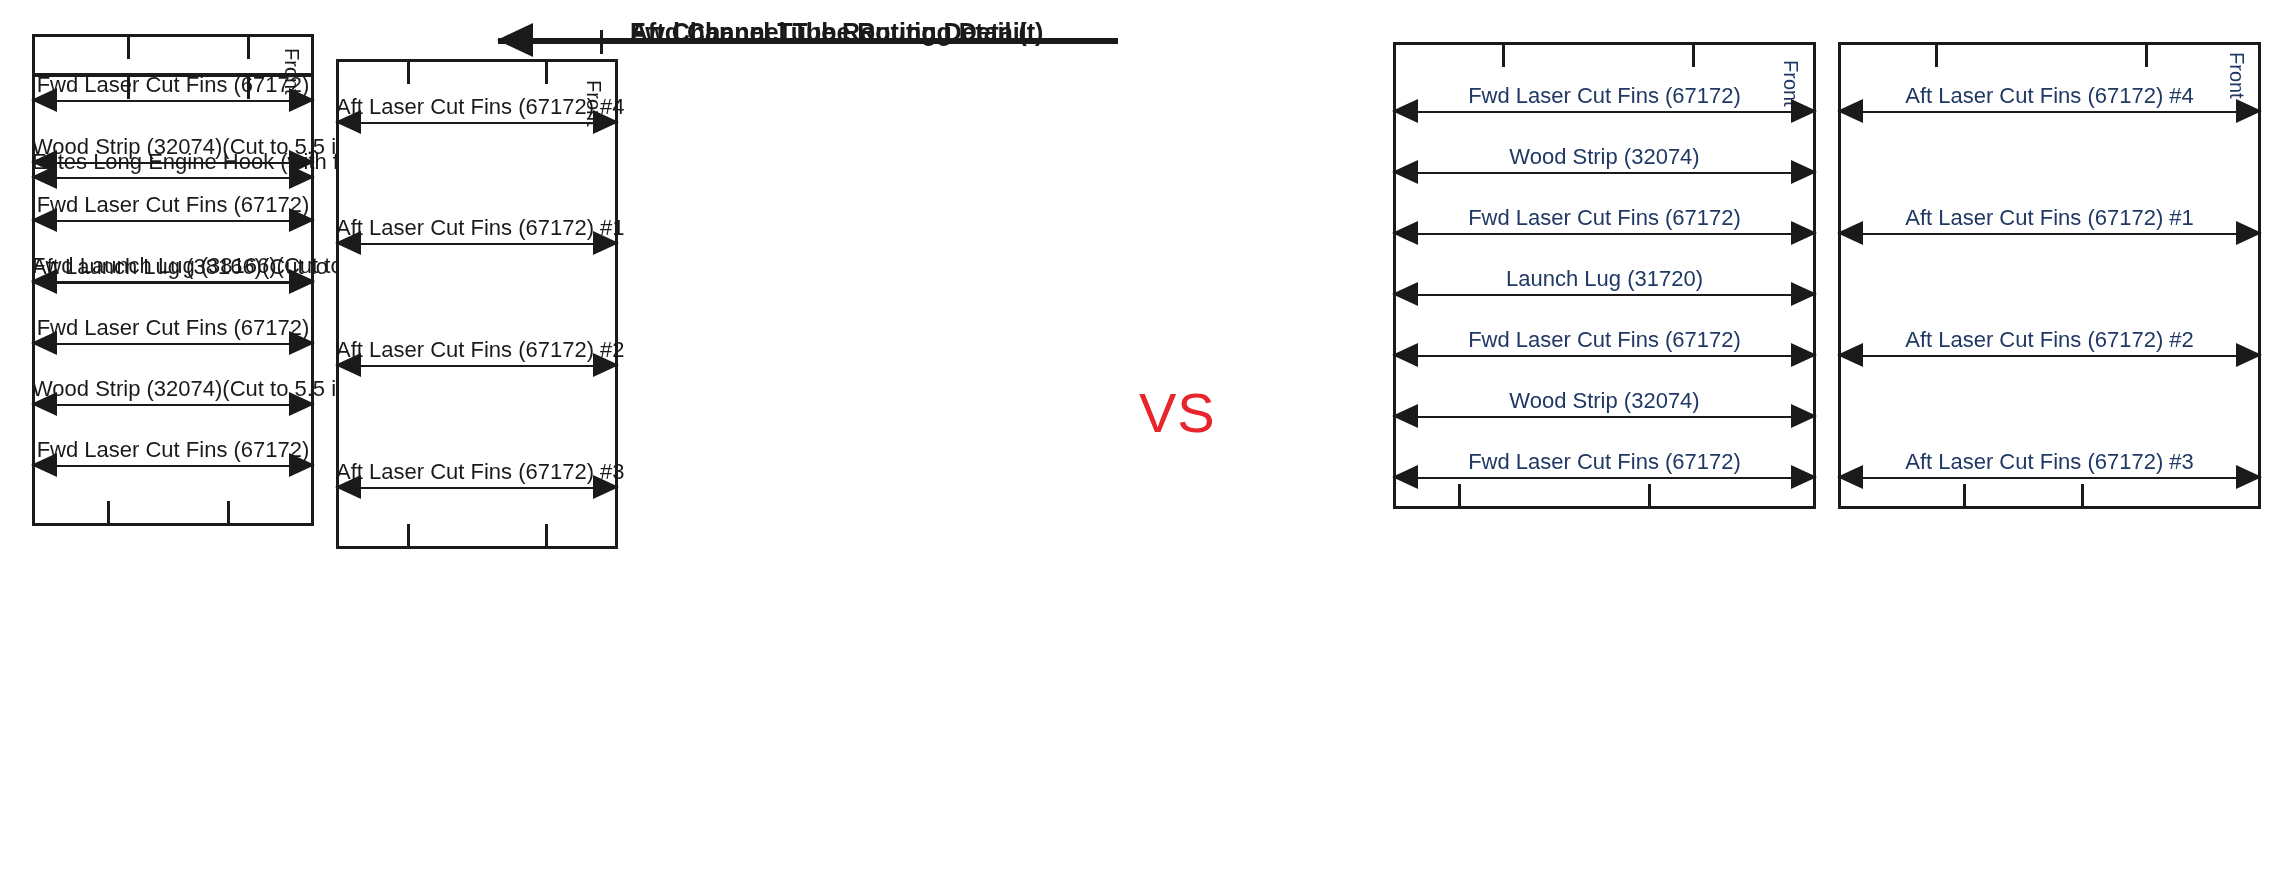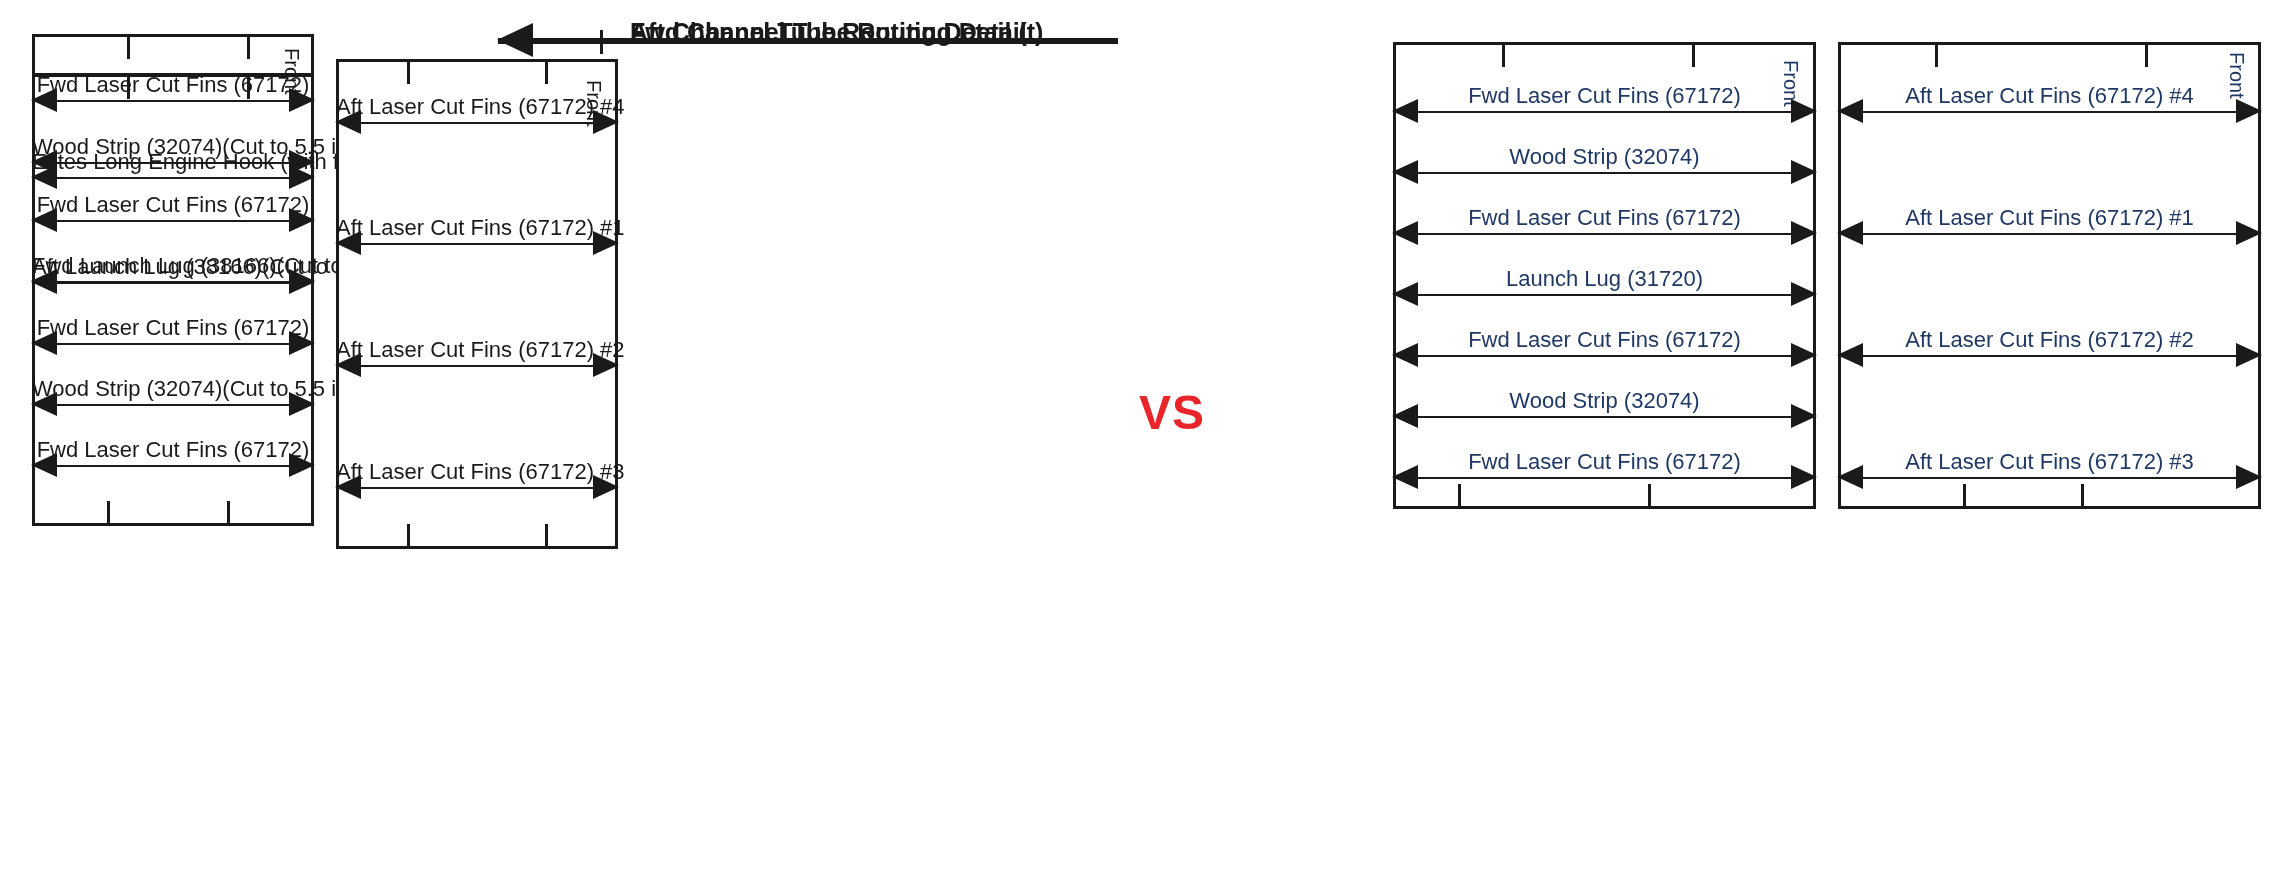--- a/index.html
+++ b/index.html
@@ -52,22 +52,22 @@
 
   
   .title-stack{position:absolute;white-space:nowrap;}
   .title-stack .t{
     position:absolute;left:0;top:0;white-space:nowrap;
     font-size:25px;line-height:28px;font-weight:bold;color:#1a1a1a;
   }
 
   
   .vs{
-    position:absolute;font-size:48px;line-height:56px;
-    color:#e8252a;font-weight:bold;letter-spacing:1px;
+    position:absolute;font-size:56px;line-height:56px;
+    color:#e8252a;font-weight:normal;letter-spacing:1px;
   }
 </style>
 </head>
 <body>
 
 <div class="stage">
 
   <div class="title-stack" style="left:630px;top:18px;width:0;height:30px;">
     <div class="t">Fwd Channel Tube Routing Detail</div>
     <div class="t">Aft Channel Tube Routing Detail (t)</div>

